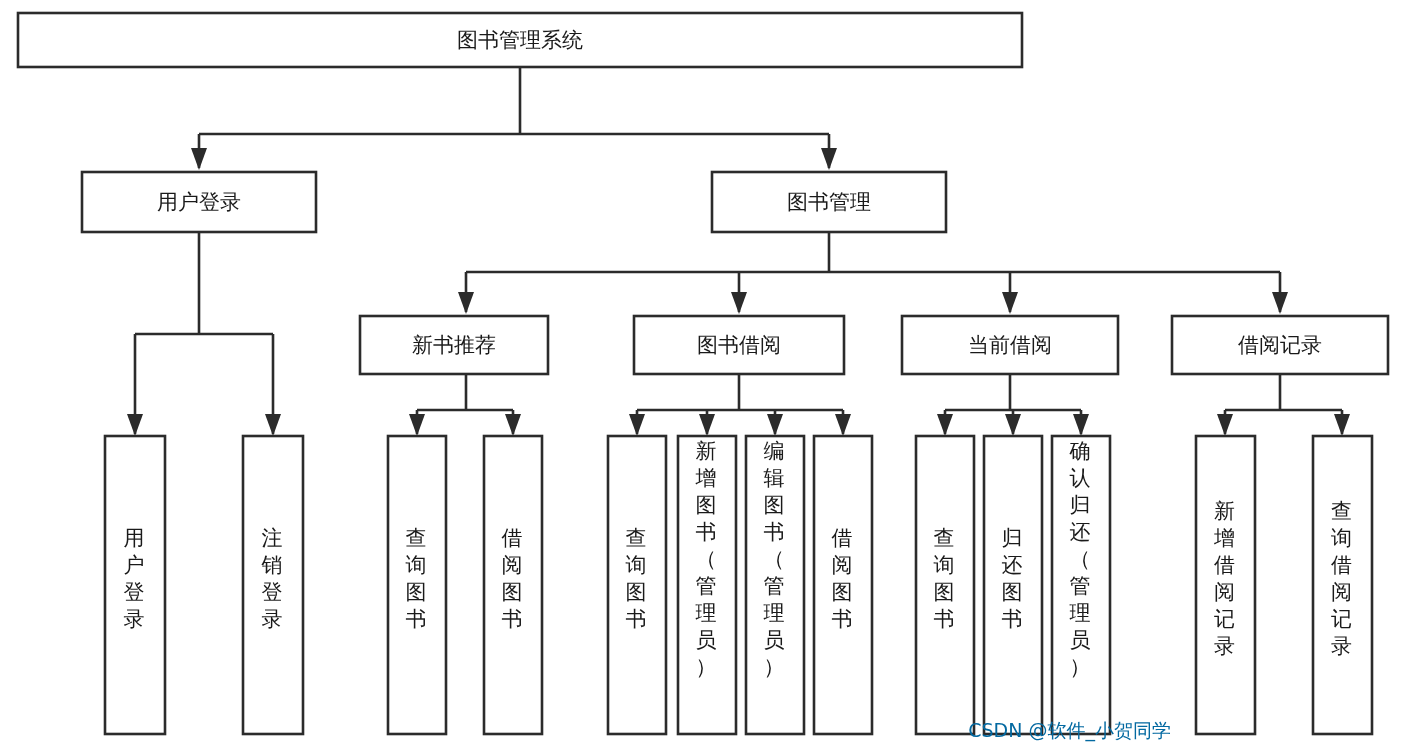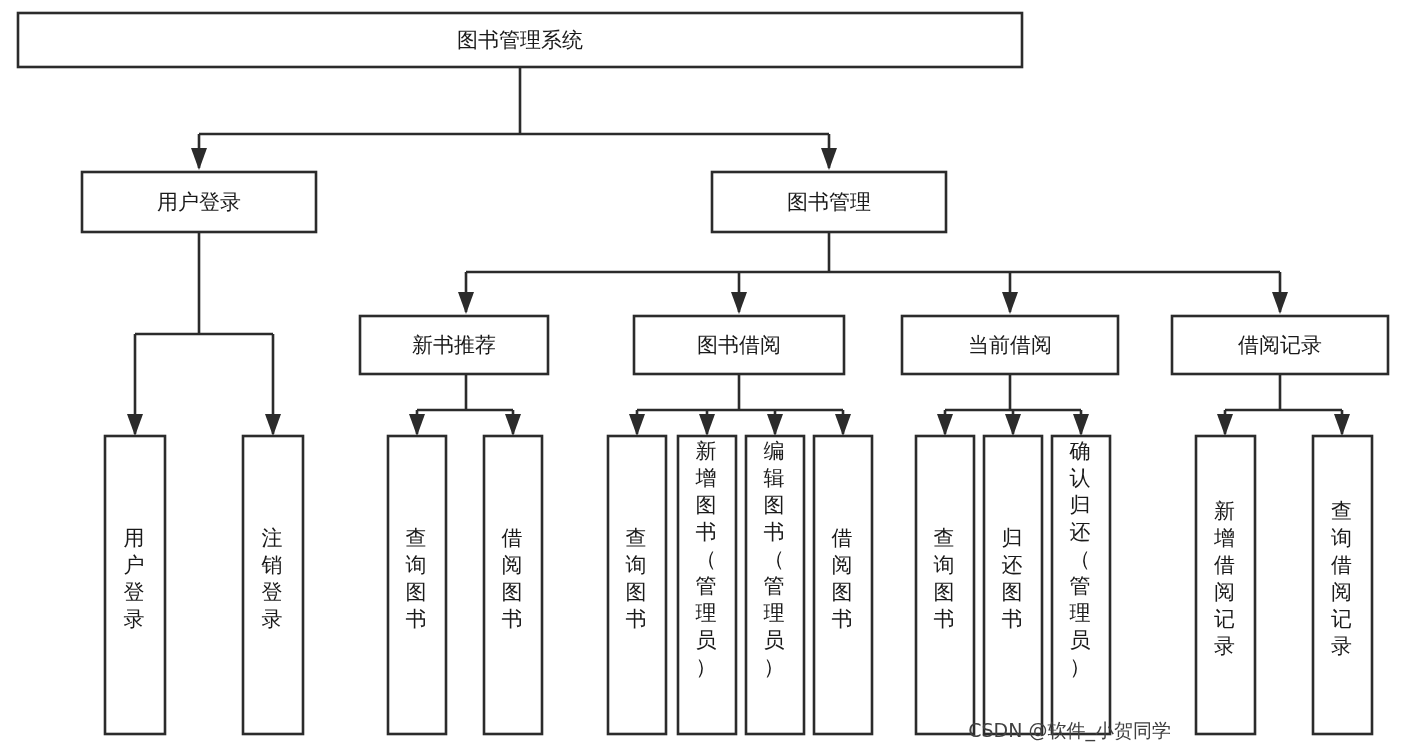--- a/index.html
+++ b/index.html
@@ -55,21 +55,21 @@
   .arrow-head {
     fill: #2b2b2b;
     stroke: none;
   }
   .watermark {
     position: absolute;
     right: 14px;
     bottom: 3px;
     font-family: "DejaVu Sans", "Liberation Sans", sans-serif;
     font-size: 19px;
-    color: #404040;
+    color: #0369a1;
     white-space: nowrap;
     user-select: none;
   }
 </style>
 </head>
 <body>
 
 <div id="diagram-root">
   <svg id="flow" viewBox="0 0 1405 747">
     <g id="edges-layer">

